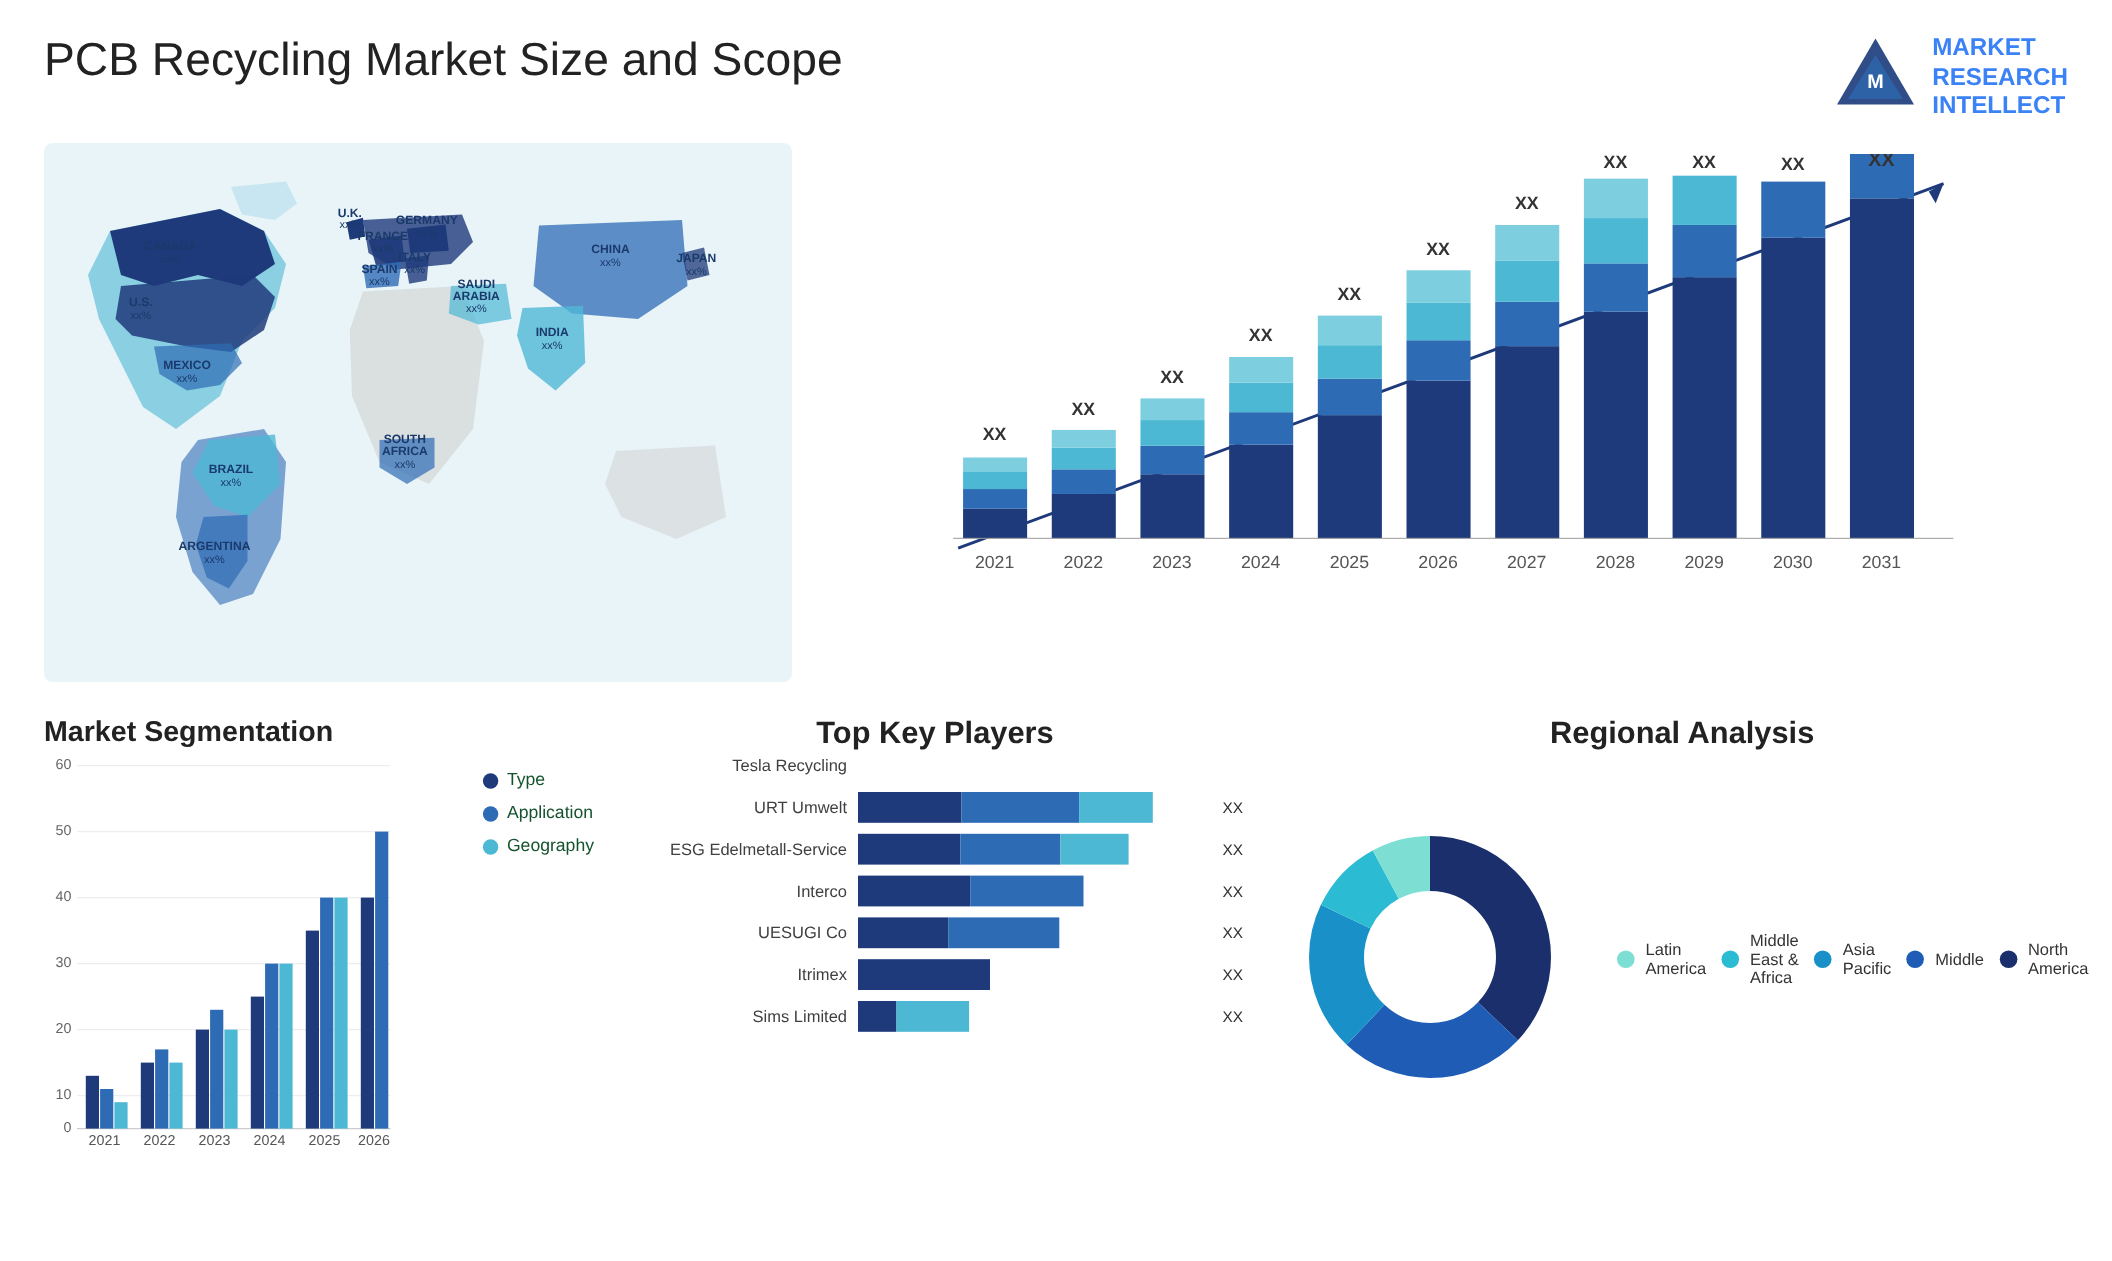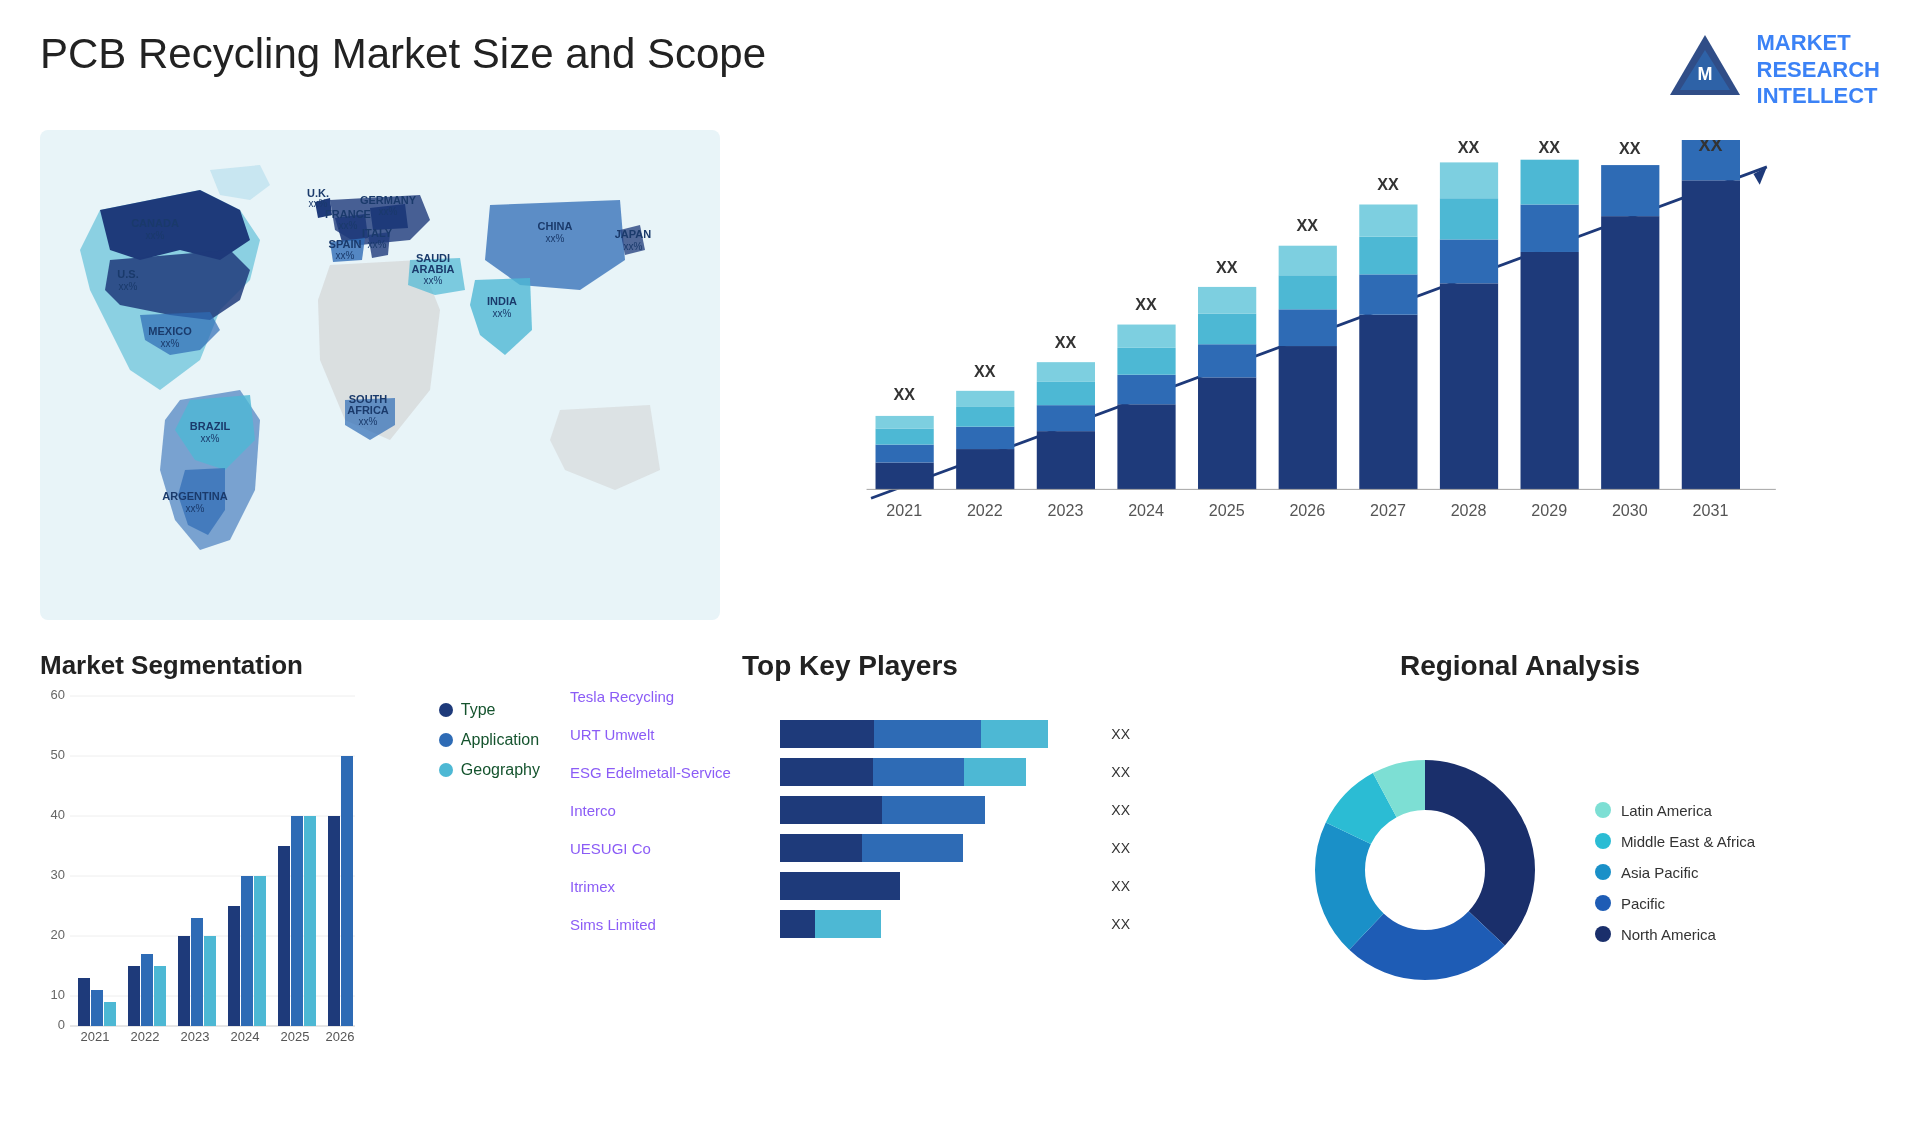--- a/index.html
+++ b/index.html
@@ -142,23 +142,24 @@
     }
 
     .player-row {
       display: flex;
       align-items: center;
       gap: 10px;
     }
 
     .player-name {
       font-size: 15px;
-      color: #8b5cf6;
+      color: #404040;
       width: 200px;
       flex-shrink: 0;
+      text-align: right;
     }
 
     .player-bar-wrap {
       flex: 1;
       height: 28px;
       position: relative;
     }
 
     .player-bar {
       height: 100%;
@@ -191,21 +192,21 @@
       gap: 30px;
       height: 380px;
     }
 
     .donut-wrap {
       flex: 0 0 280px;
     }
 
     .regional-legend {
       display: flex;
-      flex-direction: column;
+      flex-direction: row;
       gap: 14px;
     }
 
     .reg-legend-item {
       display: flex;
       align-items: center;
       gap: 10px;
       font-size: 15px;
       color: #333;
     }
@@ -623,21 +624,21 @@
           <div class="reg-legend-item">
             <div class="reg-legend-dot" style="background:#2bbcd4;"></div>
             <span>Middle East &amp; Africa</span>
           </div>
           <div class="reg-legend-item">
             <div class="reg-legend-dot" style="background:#1a90c8;"></div>
             <span>Asia Pacific</span>
           </div>
           <div class="reg-legend-item">
             <div class="reg-legend-dot" style="background:#1e5cb5;"></div>
-            <span>Pacific</span>
+            <span>Middle</span>
           </div>
           <div class="reg-legend-item">
             <div class="reg-legend-dot" style="background:#1a2f6b;"></div>
             <span>North America</span>
           </div>
         </div>
       </div>
     </div>
 
   </div>

